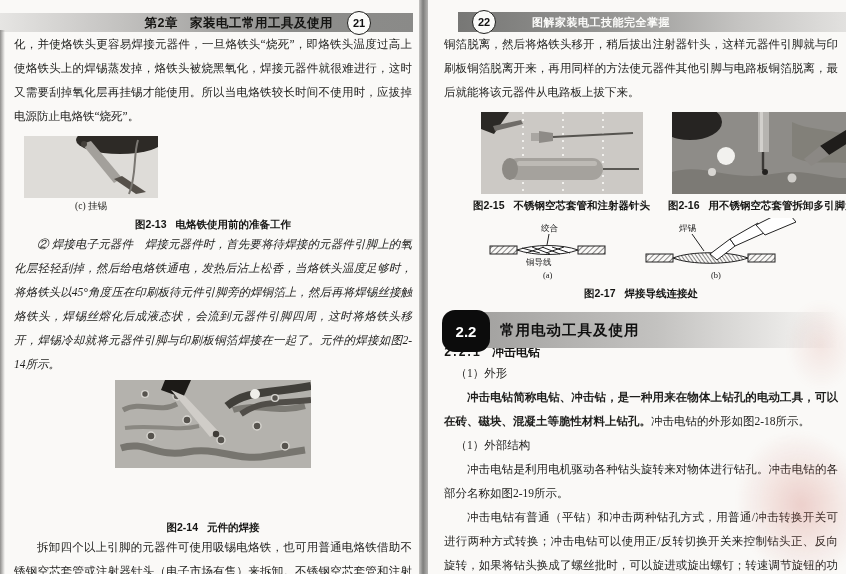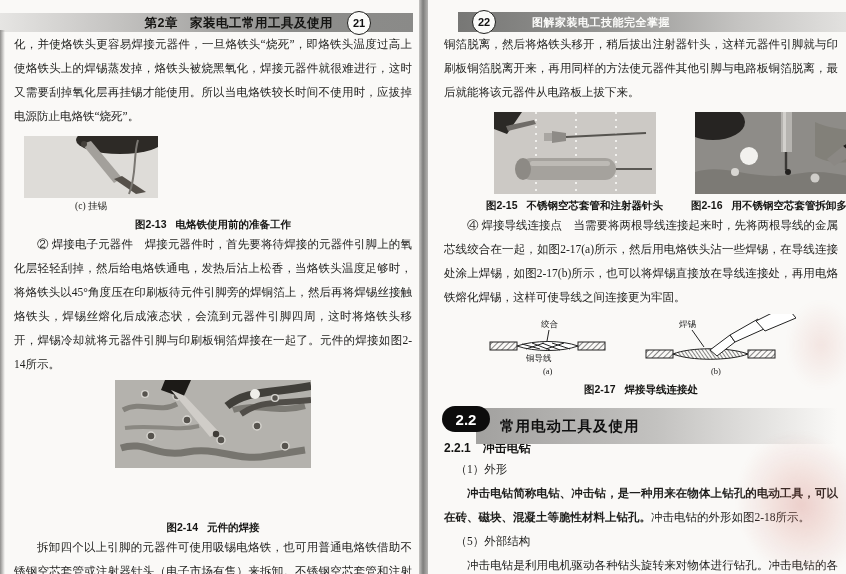--- a/index.html
+++ b/index.html
@@ -34,47 +34,47 @@
     display:flex;align-items:center;padding-left:66px;}
   .r-bar .htxt{font-family:"Liberation Sans","DejaVu Sans",sans-serif;font-weight:bold;
     font-size:11px;color:#fcfcfa;letter-spacing:.5px;white-space:nowrap;padding-left:8px;}
   .r-bar .pagenum{left:14px;top:-2px;}
 
   
   .content-l{padding:0 7px 0 14px;}
   .content-r{padding:0 8px 0 16px;position:relative;}
   p.body{margin:0;font-size:11.5px;line-height:24px;text-align:justify;color:#1e1e1c;}
   .indent{text-indent:2em;}
-  .mt8{margin-top:8px;} .mt7{margin-top:7px;}
+  .mt8{margin-top:8px;} .mt7{margin-top:7px;font-style:italic;}
   .bold-sans{font-family:"Liberation Sans","DejaVu Sans",sans-serif;font-weight:bold;}
 
   
   .figrow13{display:flex;justify-content:space-between;align-items:flex-end;margin:8px 4px 0 10px;}
   .figcell{display:flex;flex-direction:column;align-items:center;}
   .subcap{font-size:9.5px;margin-top:2px;color:#23231f;white-space:nowrap;}
   .figcap{font-size:10.5px;font-weight:bold;text-align:center;margin-top:5px;
     font-family:"Liberation Sans","DejaVu Sans",sans-serif;color:#141412;white-space:nowrap;}
   .figcap .flabel{margin-right:9px;}
   .fig14wrap{margin-top:4px;display:flex;flex-direction:column;align-items:center;gap:48px;}
-  .figrow-r{display:flex;margin:8px 2px 0 42px;gap:28px;align-items:flex-start;}
+  .figrow-r{display:flex;margin:8px 2px 0 29px;gap:18px;align-items:flex-start;}
   .fig217wrap{margin-top:5px;display:flex;flex-direction:column;align-items:center;}
   svg{display:block;}
 
   
   .sec{margin:9px 0 0 -2px;position:relative;height:26px;}
   .sec-bar{position:absolute;left:34px;right:0;top:2px;height:36px;
     background:linear-gradient(to right,#a2a19f,#c3c2c0 50%,#e4e3e1 80%,rgba(228,227,225,0));
     display:flex;align-items:center;padding-left:24px;
     font-family:"Liberation Sans","DejaVu Sans",sans-serif;font-weight:bold;font-size:14.5px;color:#101010;
     letter-spacing:1px;}
-  .sec-badge{position:absolute;left:0;top:0;width:48px;height:26px;background:#0c0c0c;border-radius:13px;
+  .sec-badge{position:absolute;left:0;top:0;width:48px;height:42px;background:#0c0c0c;border-radius:13px;
     display:flex;align-items:center;justify-content:center;color:#fff;font-weight:bold;font-size:15px;
     font-family:"Liberation Sans",sans-serif;z-index:1;}
   .sub-heading{margin-top:8px;font-size:12px;font-weight:bold;
-    font-family:Liberation Sans, sans-serif;color:#141412;}
+    font-family:Liberation Mono, monospace;color:#141412;}
   .item{margin-top:3px;font-size:11.5px;line-height:15px;text-indent:1em;}
 
   
   .stamp{position:absolute;right:-20px;top:398px;width:130px;height:150px;pointer-events:none;
     background:radial-gradient(closest-side,rgba(198,90,76,.26),rgba(198,90,76,.10) 60%,rgba(198,90,76,0));
     filter:blur(2px);transform:rotate(-14deg);}
   .stamp2{position:absolute;right:-10px;top:268px;width:70px;height:90px;pointer-events:none;
     background:radial-gradient(closest-side,rgba(198,90,76,.12),rgba(198,90,76,0));filter:blur(2px);}
 </style>
 </head>
@@ -195,21 +195,20 @@
             <polygon points="190,8 148,34 157,43 190,22" fill="#1f1d1b"></polygon>
             <polygon points="148,34 132,47 139,54 157,43" fill="#8b8884"></polygon>
             <circle cx="93" cy="60" r="3" fill="#23211f"></circle>
           </svg>
           <div class="figcap">
             <span class="flabel">图2-16</span><span>用不锈钢空芯套管拆卸多引脚元件</span>
           </div>
         </div>
       </div>
 
-      <p class="body indent mt8">④ 焊接导线连接点　当需要将两根导线连接起来时，先将两根导线的金属芯线绞合在一起，如图2-17(a)所示，然后用电烙铁头沾一些焊锡，在导线连接处涂上焊锡，如图2-17(b)所示，也可以将焊锡直接放在导线连接处，再用电烙铁熔化焊锡，这样可使导线之间连接更为牢固。</p>
 
       <div class="fig217wrap">
         <svg width="310" height="64" viewBox="0 0 310 64">
           <defs>
             <pattern id="hatch" width="4" height="4" patternUnits="userSpaceOnUse" patternTransform="rotate(45)">
               <line x1="0" y1="0" x2="0" y2="4" stroke="#333" stroke-width="1.2"></line>
             </pattern>
             <pattern id="hatch2" width="3" height="3" patternUnits="userSpaceOnUse" patternTransform="rotate(-35)">
               <line x1="0" y1="0" x2="0" y2="3" stroke="#222" stroke-width="1.1"></line>
             </pattern>
@@ -246,21 +245,21 @@
       <div class="sec">
         <div class="sec-bar">
           <span>常用电动工具及使用</span>
         </div>
         <div class="sec-badge">2.2</div>
       </div>
 
       <div class="sub-heading">2.2.1　冲击电钻</div>
       <p class="body item">（1）外形</p>
       <p class="body indent"><span class="bold-sans">冲击电钻简称电钻、冲击钻，是一种用来在物体上钻孔的电动工具，可以在砖、磁块、混凝土等脆性材料上钻孔。</span><span>冲击电钻的外形如图2-18所示。</span></p>
-      <p class="body item">（5）外部结构</p>
+      <p class="body item">（1）外部结构</p>
       <p class="body indent">冲击电钻是利用电机驱动各种钻头旋转来对物体进行钻孔。冲击电钻的各部分名称如图2-19所示。</p>
       <p class="body indent">冲击电钻有普通（平钻）和冲击两种钻孔方式，用普通/冲击转换开关可进行两种方式转换；冲击电钻可以使用正/反转切换开关来控制钻头正、反向旋转，如果将钻头换成了螺丝批时，可以旋进或旋出螺钉；转速调节旋钮的功能是调节钻头的转速；钻/停开关用于开始和停止钻头的工作，按下时钻头旋转，松开时钻头停转；如果希望松开钻/停开关后钻夹</p>
 
       <div class="stamp"></div>
       <div class="stamp2"></div>
     </div>
   </div>
 
 </div>
 

